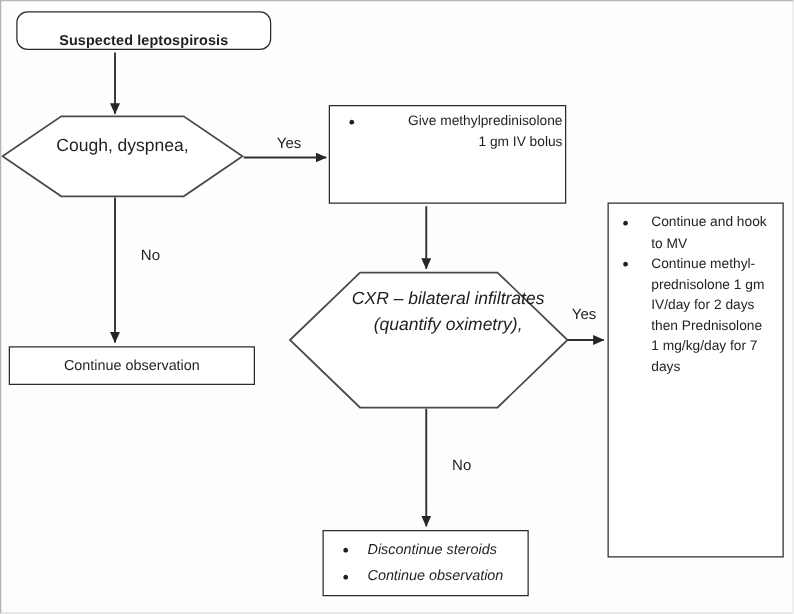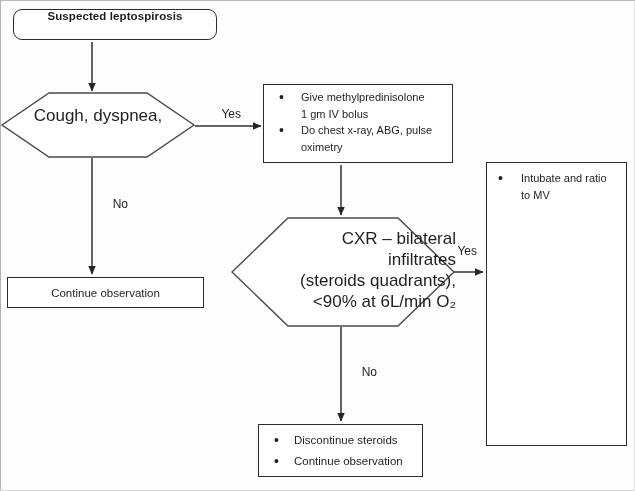--- a/index.html
+++ b/index.html
@@ -6,43 +6,43 @@
   .stage{
     position:relative;width:635px;height:491px;box-sizing:border-box;
     background:#fdfdfd;overflow:hidden;
     border:1px solid;border-color:#b9b9b9 #e3e3e3 #d6d6d6 #b4b4b4;
     font-family:"Liberation Sans",sans-serif;color:#1f1f1f;
   }
   svg.layer{position:absolute;left:0;top:0;width:635px;height:491px;}
   .node{position:absolute;box-sizing:border-box;background:#fff;border:1.5px solid #2b2b2b;}
   .start{
     left:12px;top:8px;width:204px;height:31px;border-radius:9px;border-width:1.7px;
-    display:flex;align-items:flex-start;justify-content:center;
+    display:flex;align-items:flex-end;justify-content:center;
     font-weight:bold;font-size:11.5px;letter-spacing:.1px;
   }
   .plain{display:flex;align-items:center;justify-content:center;font-size:11.5px;}
   .obs{left:6px;top:276px;width:197px;height:31px;}
   .treat{left:262px;top:83px;width:190px;height:79px;}
   .mv{left:485px;top:161px;width:141px;height:284px;}
-  .stop{left:257px;top:423px;width:165px;height:53px;}
+  .stop{left:257px;top:423px;width:165px;height:53px;font-style:italic;}
   .node ul{list-style:none;margin:0;padding:0;}
   .node li{position:relative;white-space:pre-line;}
   .node li::before{content:"•";position:absolute;top:0;font-size:14px;}
-  .treat ul{margin-top:4px;padding-left:37px;padding-right:2px;}
+  .treat ul{margin-top:4px;padding-left:37px;padding-right:2px;text-align:right;}
   .treat li{font-size:11px;line-height:16.5px;}
   .treat li::before{left:-22px;}
   .mv ul{margin-top:7px;padding-left:34px;padding-right:2px;}
   .mv li{font-size:11px;line-height:16.5px;}
   .mv li::before{left:-23px;}
   .stop ul{margin-top:5px;padding-left:35px;}
   .stop li{font-size:11.5px;line-height:21px;}
   .stop li::before{left:-20px;}
-  .hexlabel{position:absolute;font-size:17px;}
+  .hexlabel{position:absolute;font-size:14px;}
   .hex1text{left:17px;top:104px;width:160px;text-align:center;line-height:22px;}
-  .hex2text{left:280px;top:227px;width:175px;text-align:right;line-height:21px;}
+  .hex2text{left:270px;top:227px;width:175px;text-align:center;line-height:21px;font-style:italic;}
   .edge-label{position:absolute;font-size:12px;text-align:right;}
   .yes1{left:208px;top:106px;width:32px;}
   .no1{left:99px;top:196px;width:28px;}
   .yes2{left:444px;top:243px;width:32px;}
   .no2{left:348px;top:364px;width:28px;}
 </style>
 </head>
 <body>
 
 <div class="stage">
@@ -70,39 +70,42 @@
   </div>
 
   <div class="hexlabel hex1text">
     <div>Cough, dyspnea,</div>
   </div>
 
   <div class="node treat">
     <ul>
       <li>Give methylpredinisolone
 1 gm IV bolus</li>
-      <li>Do chest x-ray, ABG, pulse
-oximetry</li>
     </ul>
   </div>
 
   <div class="hexlabel hex2text">
     <div>CXR – bilateral infiltrates</div>
-    <div>(steroids quadrants),</div>
-    <div>&lt;90% at 6L/min O₂</div>
+    <div>(quantify oximetry),</div>
   </div>
 
   <div class="node plain obs">
     <span>Continue observation</span>
   </div>
 
   <div class="node mv">
     <ul>
-      <li>Intubate and ratio
+      <li>Continue and hook
 to MV</li>
+      <li>Continue methyl-
+prednisolone 1 gm
+IV/day for 2 days
+then Prednisolone
+1 mg/kg/day for 7
+days</li>
     </ul>
   </div>
 
   <div class="node stop">
     <ul>
       <li>Discontinue steroids</li>
       <li>Continue observation</li>
     </ul>
   </div>
 

